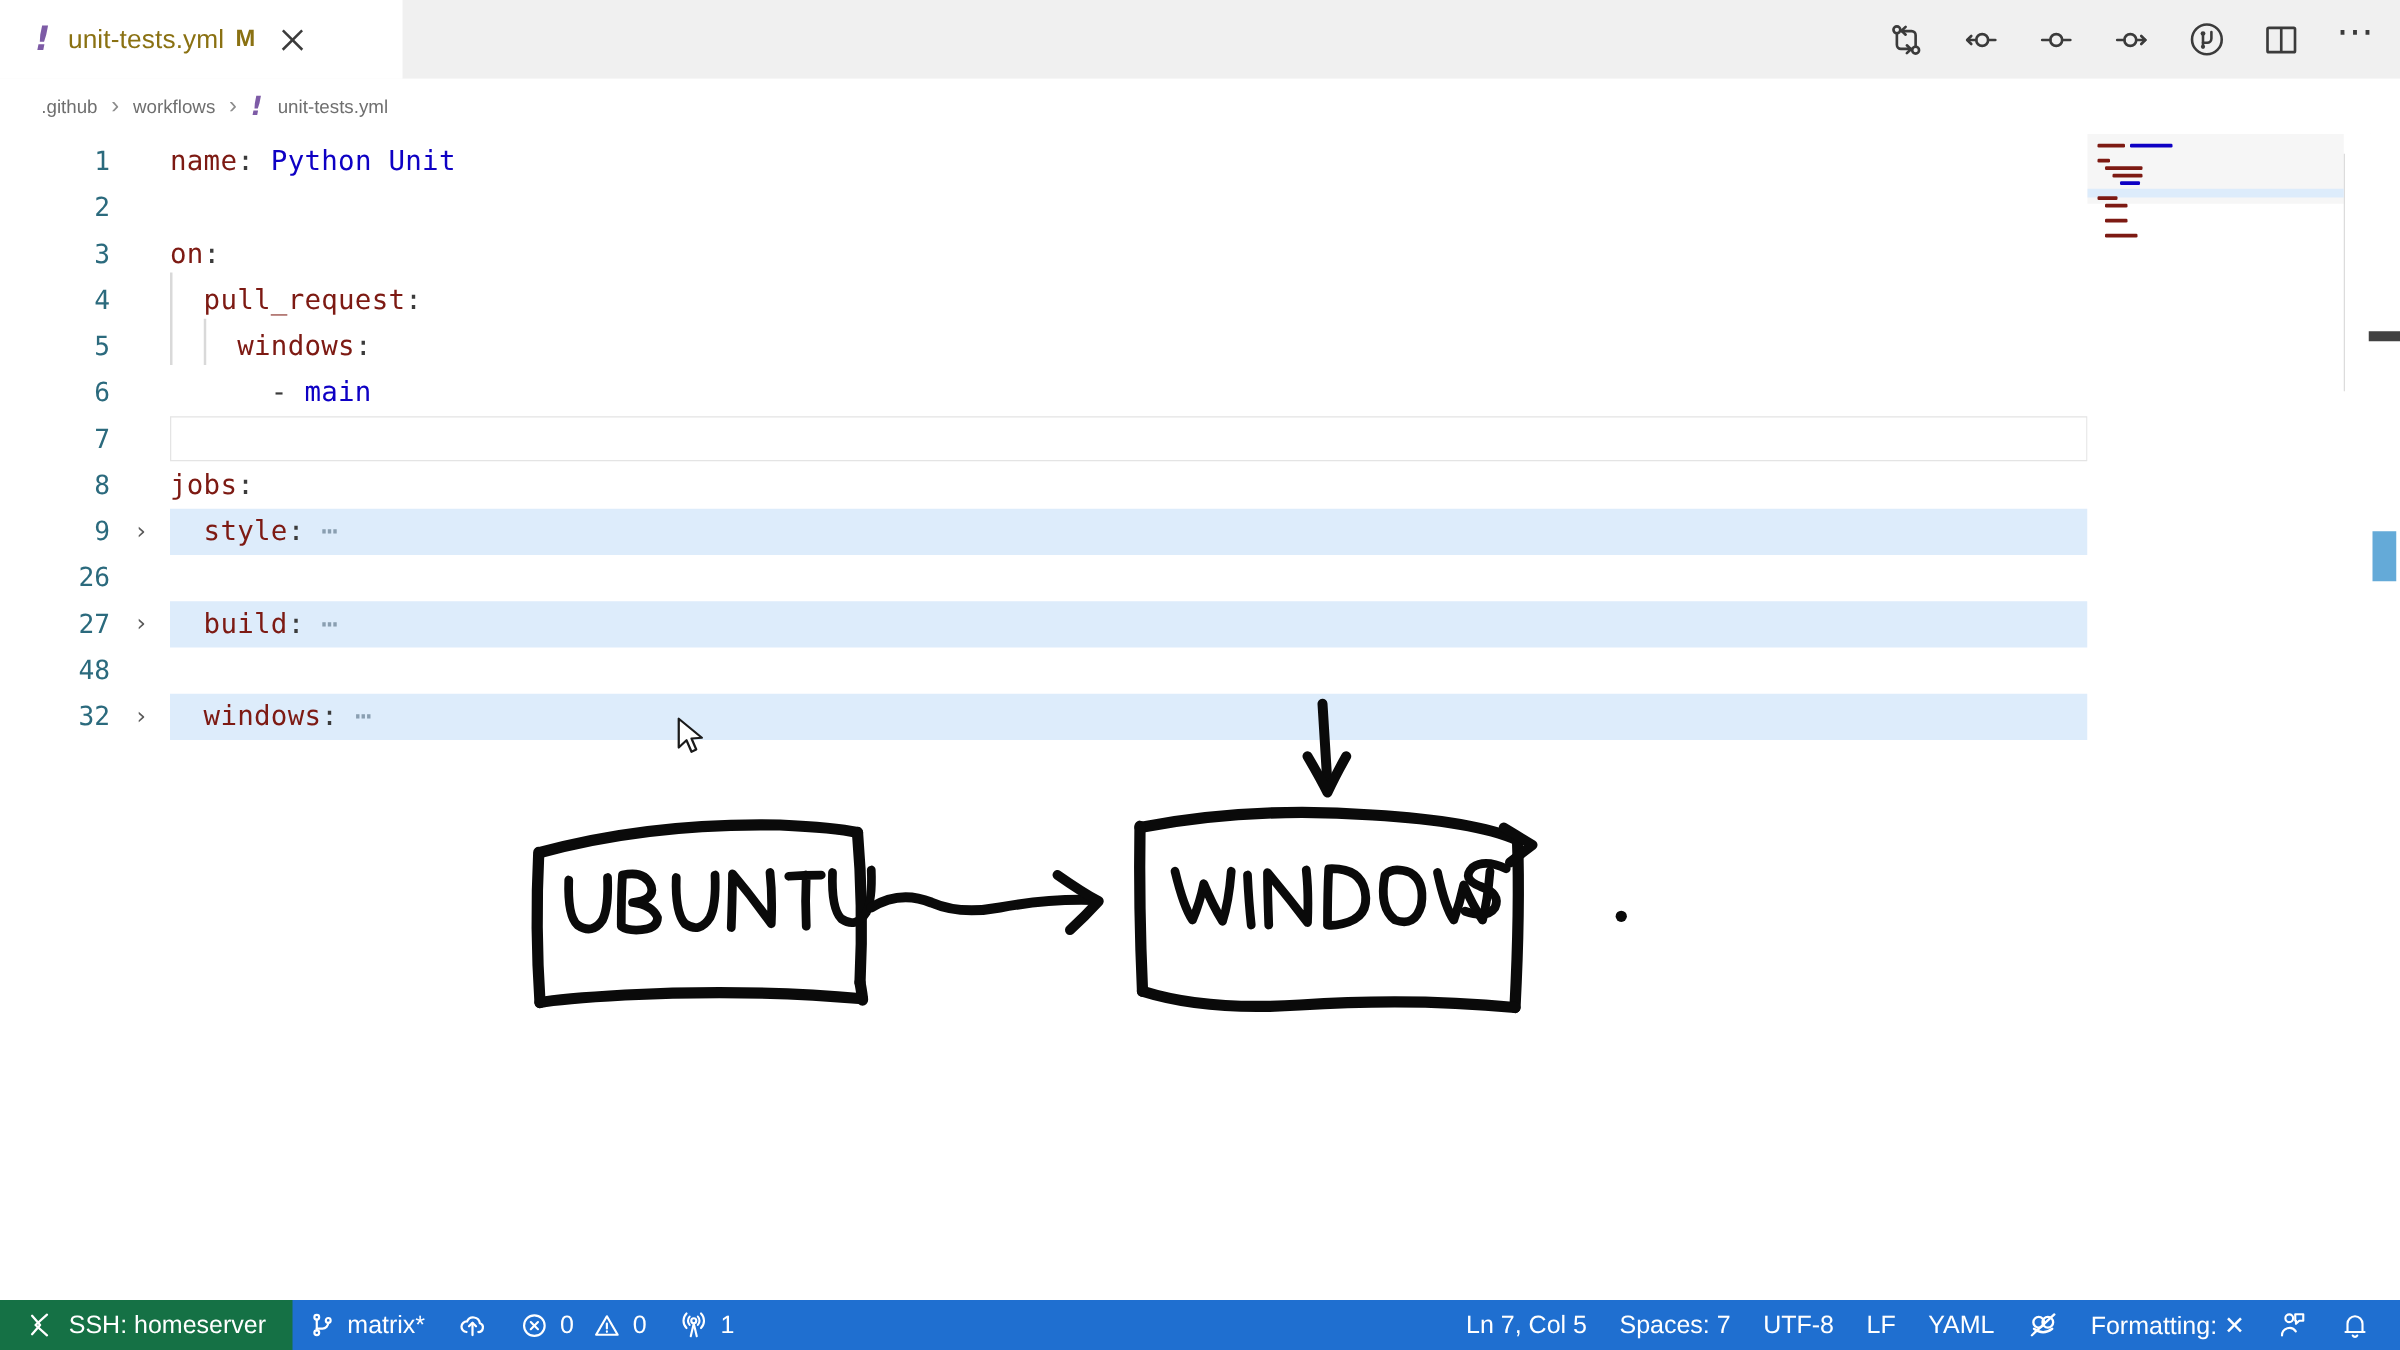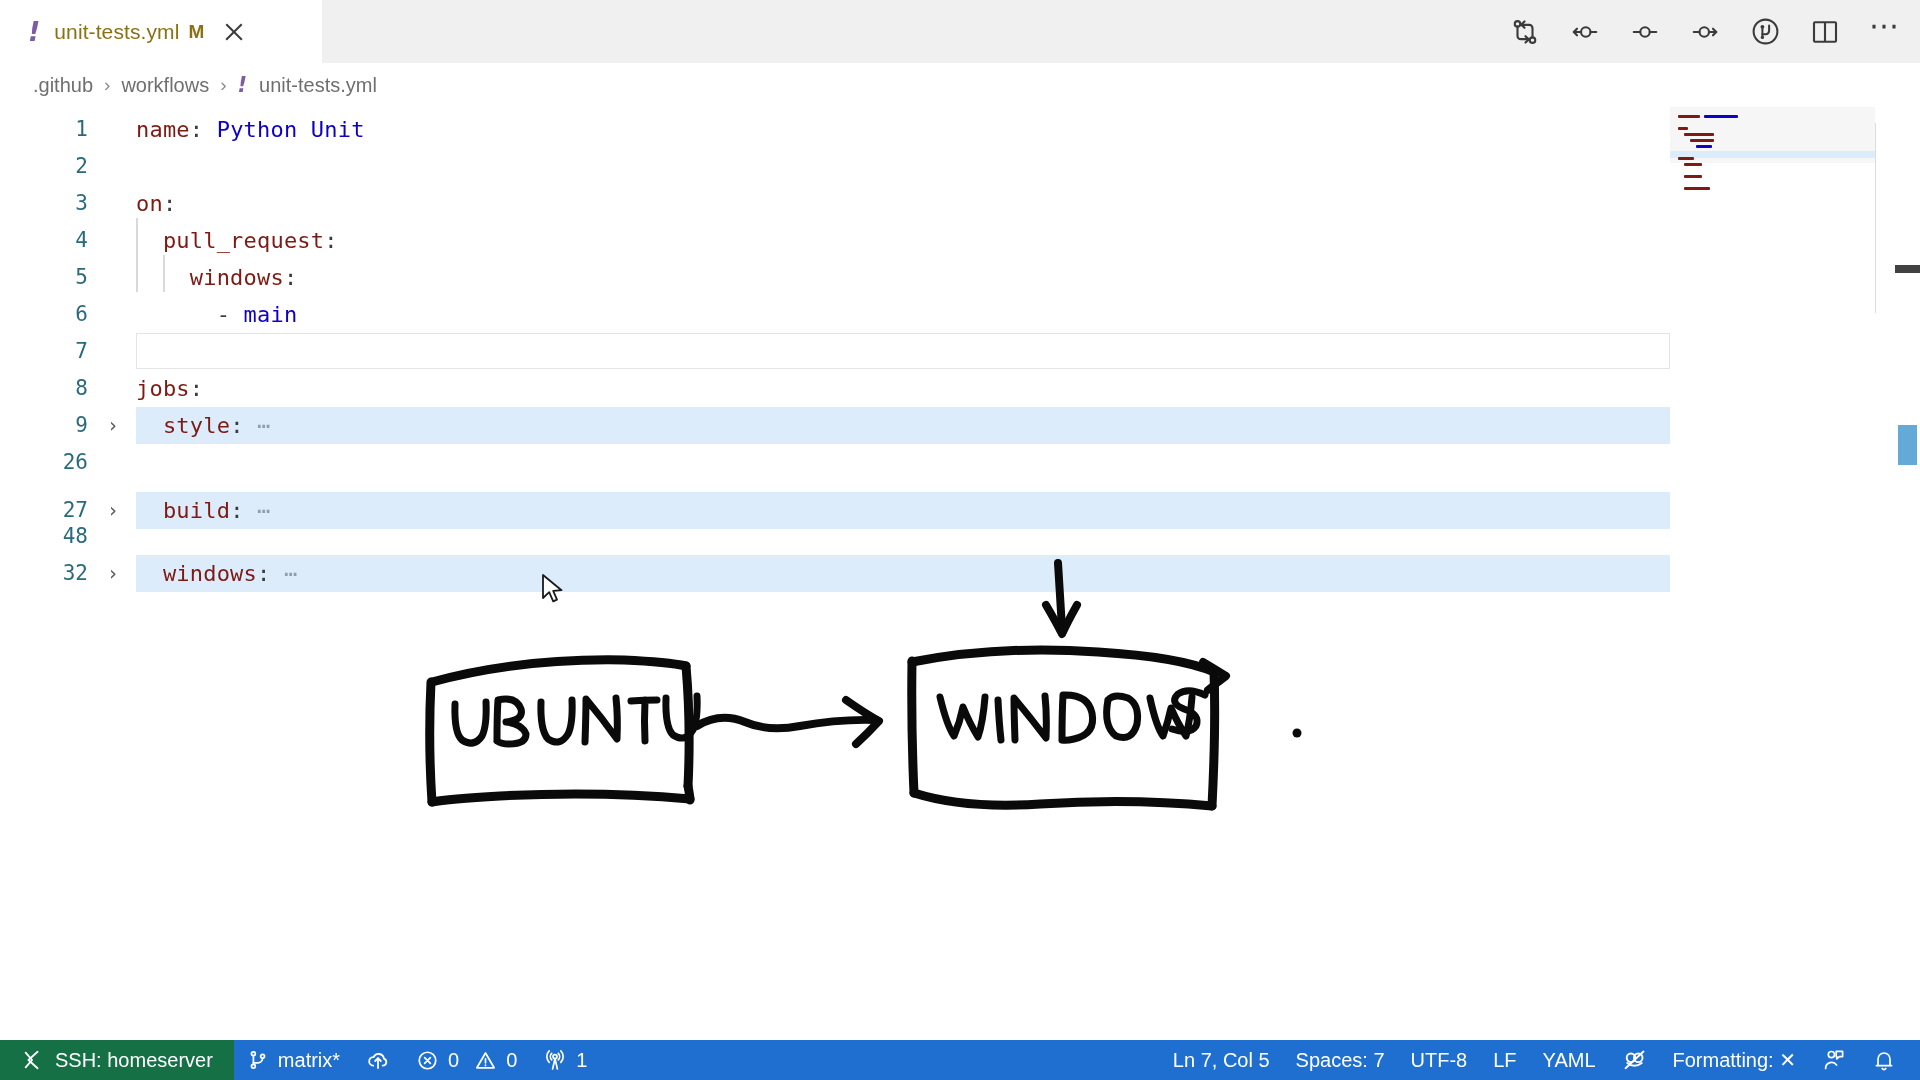--- a/index.html
+++ b/index.html
@@ -29,21 +29,21 @@
   .tab-close:after{transform:rotate(-45deg);}
 
   .tab-actions{position:absolute;right:18px;top:0;height:63px;display:flex;align-items:center;gap:26px;}
   .tb{width:34px;height:34px;display:flex;align-items:center;justify-content:center;color:#3b3b3b;}
   .tb svg{display:block;}
   .tb-dots{font-size:30px;color:#3b3b3b;line-height:10px;letter-spacing:2px;padding-bottom:12px;}
 
   
   .breadcrumb{position:absolute;left:0;top:63px;width:1920px;height:44px;background:#ffffff;
     display:flex;align-items:center;padding-left:33px;box-sizing:border-box;}
-  .bc-item{font-size:20px;color:#6f6f6f;white-space:nowrap;}
+  .bc-item{font-size:15px;color:#6f6f6f;white-space:nowrap;}
   .bc-sep{font-size:19px;color:#8c8c8c;margin:0 11px;}
   .bc-file-icon{font-size:21px;font-weight:bold;font-style:italic;color:#7d5ba6;
     font-family:"DejaVu Sans",sans-serif;margin-right:12px;}
 
   
   .editor{position:absolute;left:0;top:107px;width:1920px;height:933px;background:#ffffff;overflow:hidden;}
   .code-area{position:absolute;left:0;top:0;width:1670px;height:933px;}
 
   .row{position:absolute;left:0;width:1670px;height:37px;}
   .row .ln{position:absolute;left:0;width:88px;text-align:right;
@@ -211,21 +211,21 @@
         <div class="row" style="top: 300px;">
           <div class="hl"></div>
           <div class="ln">9</div>
           <div class="fold">›</div>
           <div class="txt"><span class="p">  </span><span class="k">style</span><span class="p">:</span><span class="p"> </span><span class="fdots">⋯</span></div>
         </div>
         <div class="row" style="top: 337px;">
           <div class="ln">26</div>
           <div class="txt"></div>
         </div>
-        <div class="row" style="top: 374px; margin-top: 11px;">
+        <div class="row" style="top: 374px;">
           <div class="hl"></div>
           <div class="ln">27</div>
           <div class="fold">›</div>
           <div class="txt"><span class="p">  </span><span class="k">build</span><span class="p">:</span><span class="p"> </span><span class="fdots">⋯</span></div>
         </div>
         <div class="row" style="top: 411px;">
           <div class="ln">48</div>
           <div class="txt"></div>
         </div>
         <div class="row" style="top: 448px;">

